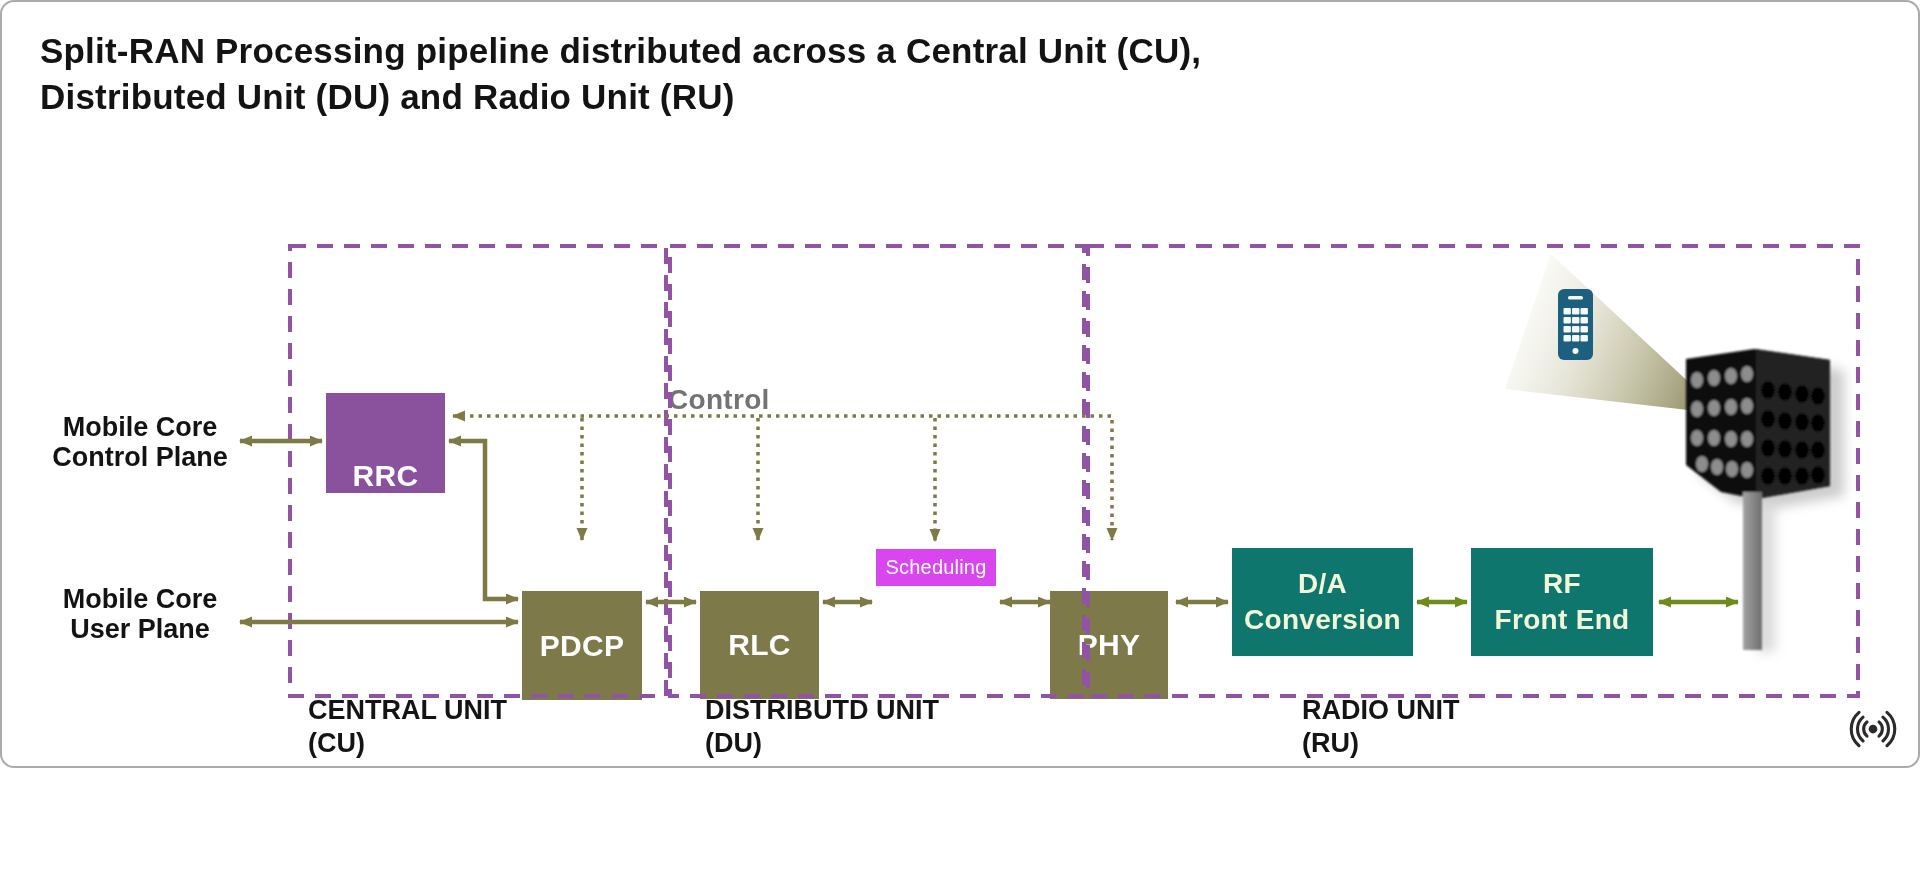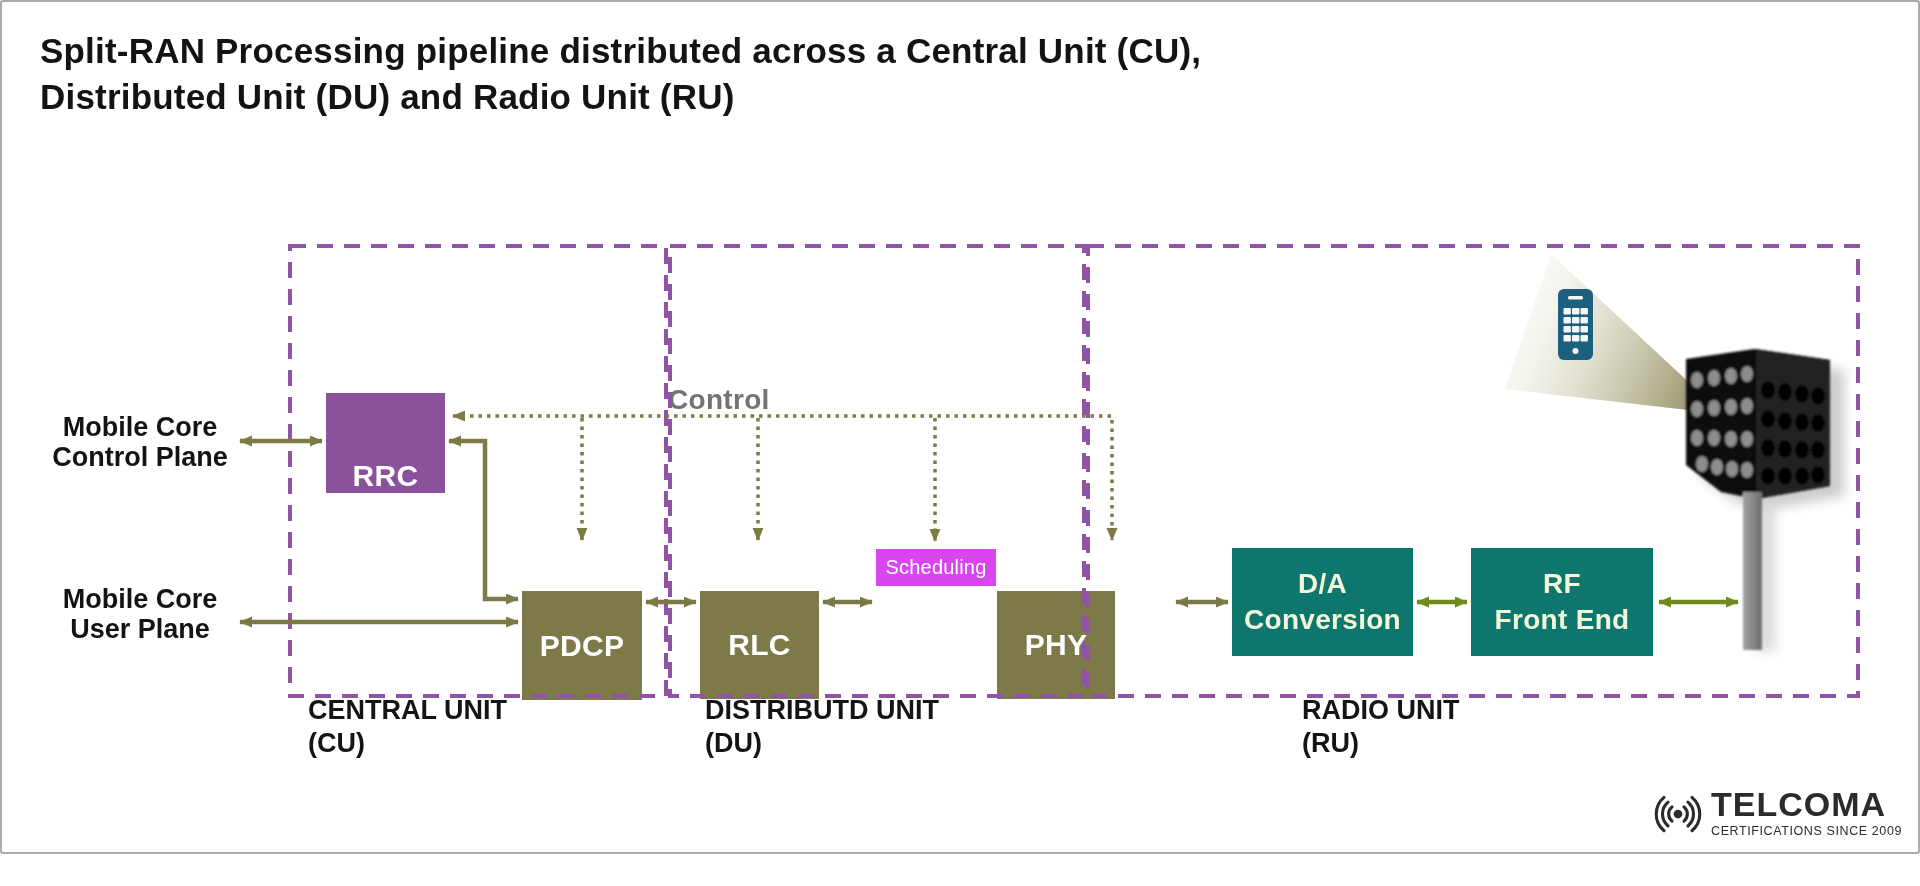--- a/index.html
+++ b/index.html
@@ -1,18 +1,18 @@
 <!DOCTYPE html>
 <html><head>
 <meta charset="utf-8">
 <style>
   html,body{margin:0;padding:0;background:#fff;}
   #canvas{
-    position:relative;width:1920px;height:854px;background:#ffffff;
-    border:2px solid #ababab;border-radius:3px;box-sizing:border-box;
+    position:relative;width:1920px;height:768px;background:#ffffff;
+    border:2px solid #ababab;border-radius:14px;box-sizing:border-box;
     font-family:"Liberation Sans",sans-serif;overflow:hidden;
   }
   .abs{position:absolute;}
   #title{left:38px;top:26px;font-size:35px;font-weight:700;color:#131313;line-height:1.3;letter-spacing:.2px;}
   .svg-layer{left:0;top:0;width:1920px;height:886px;pointer-events:none;}
   #layerA{z-index:1;} #layerB{z-index:3;}
   .pbox{position:absolute;display:flex;align-items:center;justify-content:center;
         color:#fefefe;font-weight:700;font-size:30px;z-index:2;letter-spacing:.3px;}
   .olive{background:#7d7948;margin-top:43px;}
   .purple{background:#8a519c;align-items:flex-end;}
@@ -148,21 +148,21 @@
   <div class="pbox olive" style="left:698px;top:546px;width:119px;height:108px;">
       <span>RLC</span>
     </div>
 
   <div id="mac-box">
     <div id="sched-band">
         <span>Scheduling</span>
       </div>
   </div>
 
-  <div class="pbox olive" style="left:995px;top:546px;width:118px;height:108px;">
+  <div class="pbox olive" style="left:1048px;top:546px;width:118px;height:108px;">
       <span>PHY</span>
     </div>
 
   <div class="pbox green" style="left:1230px;top:546px;width:181px;height:108px;">
     <div class="two-line">
       <div>D/A</div>
       <div>Conversion</div>
     </div>
   </div>
 
@@ -241,19 +241,15 @@
       <circle cx="28" cy="24" r="4.2" fill="#2d2a2b"></circle>
       <g stroke="#2d2a2b" stroke-width="3" fill="none" stroke-linecap="round">
         <path d="M22.2,30.9 A9,9 0 0 1 22.2,17.1"></path>
         <path d="M18.4,35.5 A15,15 0 0 1 18.4,12.5"></path>
         <path d="M14.5,40.1 A21,21 0 0 1 14.5,7.9"></path>
         <path d="M33.8,30.9 A9,9 0 0 0 33.8,17.1"></path>
         <path d="M37.6,35.5 A15,15 0 0 0 37.6,12.5"></path>
         <path d="M41.5,40.1 A21,21 0 0 0 41.5,7.9"></path>
       </g>
     </svg>
-    <div id="logo-text-col">
-      <div id="logo-name">TELCOMA</div>
-      <div id="logo-tagline">CERTIFICATIONS SINCE 2009</div>
-    </div>
   </div>
 
 </div>
 
 </body></html>

